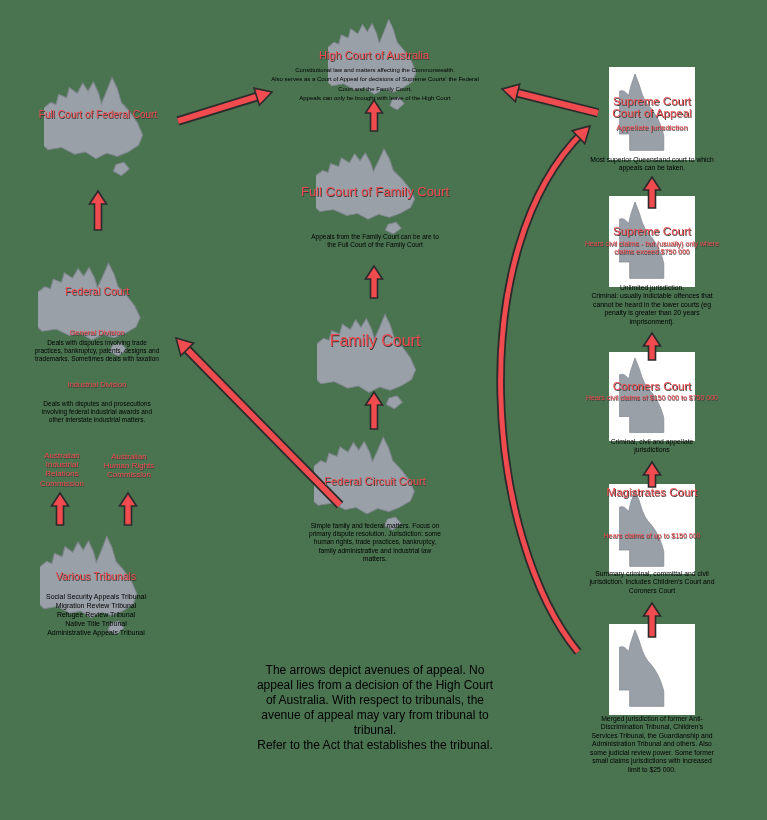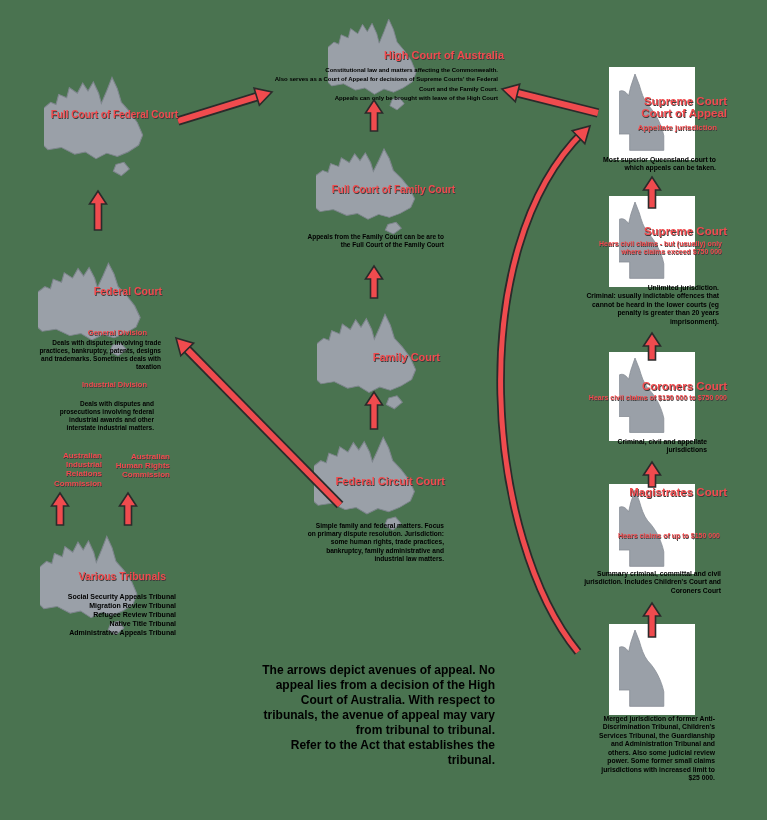--- a/index.html
+++ b/index.html
@@ -7,21 +7,21 @@
     --red:#f04b4e;
     --map:#9aa0a8;
     --ink:#000000;
     --outline:#2b2b2b;
   }
   html,body{margin:0;padding:0;}
   body{font-family:"Liberation Sans",sans-serif;background:#3c5c42;}
   .canvas{position:relative;width:767px;height:820px;background:var(--bg);overflow:hidden;}
   .box{position:absolute;background:#ffffff;z-index:1;}
   .map{position:absolute;z-index:2;}
-  .t{position:absolute;font-weight:bold;text-align:right;white-space:pre-line;z-index:4;}
+  .t{position:absolute;font-weight:normal;text-align:center;white-space:pre-line;z-index:4;}
   .t-red{color:var(--red);text-shadow:0.7px 0.9px 0 #3c3c3c;line-height:1.08;}
   .t-red-sub{color:var(--red);text-shadow:0.5px 0.6px 0 #3c3c3c;line-height:1.15;}
   .t-black{color:var(--ink);line-height:1.25;}
   #arrows{position:absolute;left:0;top:0;z-index:3;pointer-events:none;}
   svg{display:block;}
 </style>
 </head>
 <body>
 
 <div class="canvas">
@@ -43,27 +43,27 @@
     </svg>
   <div class="t t-red" style="left:244px;top:50px;width:260px;font-size:11px">High Court of Australia</div>
   <div class="t t-black" style="left:252px;top:66px;width:246px;font-size:6px;line-height:1.55">Constitutional law and matters affecting the Commonwealth.
 Also serves as a Court of Appeal for decisions of Supreme Courts' the Federal
 Court and the Family Court.
 Appeals can only be brought with leave of the High Court</div>
 
   <svg class="map" style="left:316px;top:146px;width:112px;height:90px" viewBox="8 0 84 92" preserveAspectRatio="none">
       <use href="#aus"></use>
     </svg>
-  <div class="t t-red" style="left:295px;top:185px;width:160px;font-size:10px">Full Court of Family Court</div>
+  <div class="t t-red" style="left:295px;top:185px;width:160px;font-size:13px">Full Court of Family Court</div>
   <div class="t t-black" style="left:306px;top:233px;width:138px;font-size:6.5px">Appeals from the Family Court can be are to the Full Court of the Family Court</div>
 
   <svg class="map" style="left:317px;top:311px;width:112px;height:100px" viewBox="8 0 84 92" preserveAspectRatio="none">
       <use href="#aus"></use>
     </svg>
-  <div class="t t-red" style="left:310px;top:352px;width:130px;font-size:11px">Family Court</div>
+  <div class="t t-red" style="left:310px;top:332px;width:130px;font-size:16px">Family Court</div>
 
   <svg class="map" style="left:314px;top:434px;width:114px;height:98px" viewBox="8 0 84 92" preserveAspectRatio="none">
       <use href="#aus"></use>
     </svg>
   <div class="t t-red" style="left:305px;top:476px;width:140px;font-size:11px">Federal Circuit Court</div>
   <div class="t t-black" style="left:306px;top:522px;width:138px;font-size:6.6px">Simple family and federal matters. Focus on primary dispute resolution. Jurisdiction: some human rights, trade practices, bankruptcy, family administrative and industrial law matters.</div>
 
   <div class="t t-black" style="left:255px;top:663px;width:240px;font-size:12px;line-height:1.25">The arrows depict avenues of appeal. No appeal lies from a decision of the High Court of Australia. With respect to tribunals, the avenue of appeal may vary from tribunal to tribunal.
 Refer to the Act that establishes the tribunal.</div>
 

